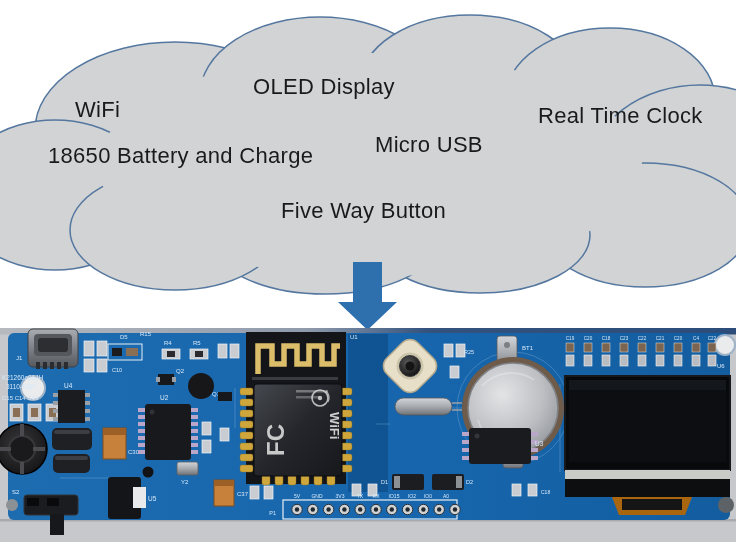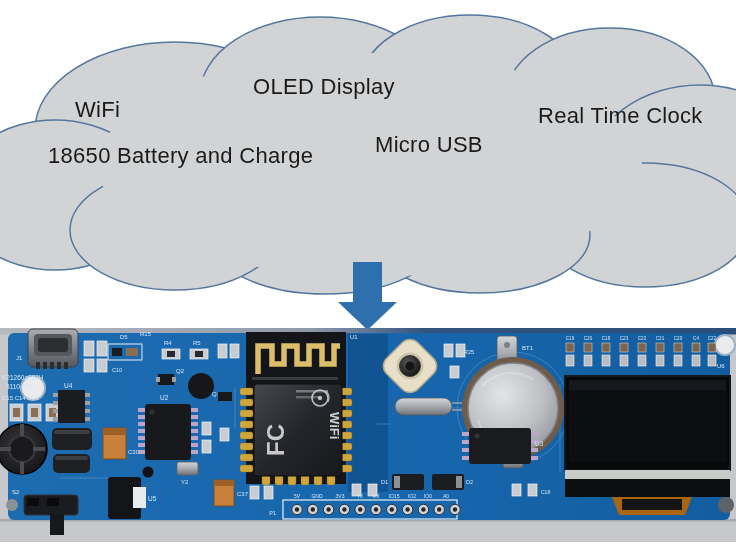--- a/index.html
+++ b/index.html
@@ -35,20 +35,21 @@
     <ellipse cx="175" cy="230" rx="105" ry="60"></ellipse>
   </g>
   <ellipse cx="370" cy="165" rx="272" ry="112" fill="#d2d3d5" stroke="none"></ellipse>
 </svg>
 
 <div class="cloud-label" style="left:253px;top:76px">OLED Display</div>
 <div class="cloud-label" style="left:75px;top:99px">WiFi</div>
 <div class="cloud-label" style="left:538px;top:105px">Real Time Clock</div>
 <div class="cloud-label" style="left:375px;top:134px">Micro USB</div>
 <div class="cloud-label" style="left:48px;top:145px">18650 Battery and Charge</div>
+<div class="cloud-label" style="left:281px;top:200px">Five Way Button</div>
 
 <svg class="layer" style="left:330px;top:256px" width="80" height="76" viewBox="0 0 80 76">
   <polygon points="23,6 52,6 52,46 67,46 37.5,74 8,46 23,46" fill="#2e6fad"></polygon>
 </svg>
 
 <svg class="layer" style="top:328px" width="736" height="224" viewBox="0 0 736 224">
   <defs>
     <linearGradient id="topband" x1="0" y1="0" x2="1" y2="0">
       <stop offset="0" stop-color="#b7babf"></stop>
           <stop offset=".42" stop-color="#8e9aab"></stop>

